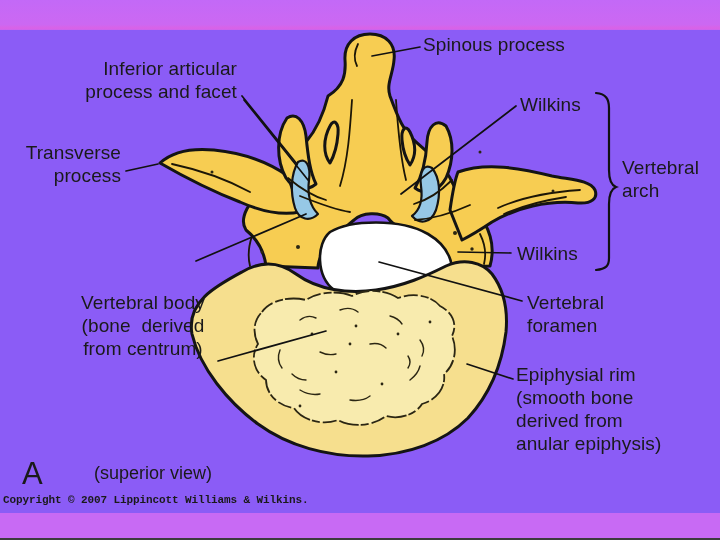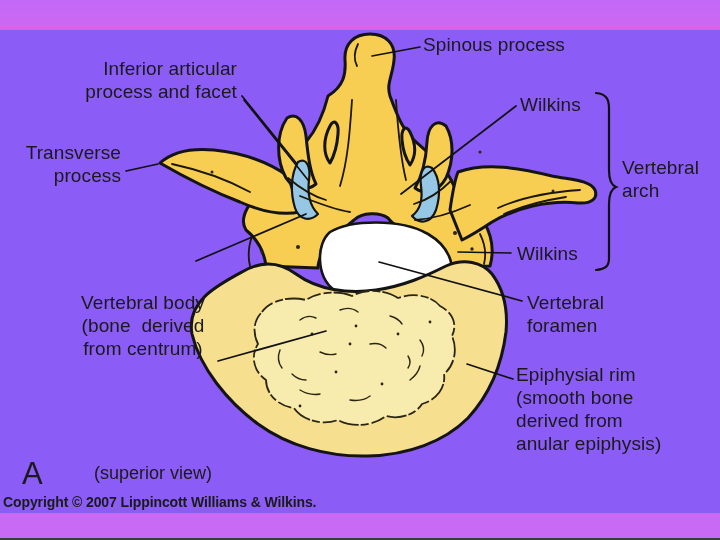--- a/index.html
+++ b/index.html
@@ -22,21 +22,21 @@
   #lbl-transverse{left:1px;top:141px;width:120px;}
   #lbl-superior{left:11px;top:227px;width:180px;}
   #lbl-body{left:43px;top:291px;width:200px;}
   #lbl-lamina{left:520px;top:93px;}
   #lbl-arch{left:622px;top:156px;}
   #lbl-pedicle{left:517px;top:242px;}
   #lbl-foramen{left:527px;top:291px;}
   #lbl-epiphysial{left:516px;top:363px;}
   #panel-letter{position:absolute;left:22px;top:458px;font-size:31px;line-height:32px;}
   #view-label{position:absolute;left:60px;top:463px;font-size:18px;margin-left:34px;}
-  #copyright{position:absolute;left:3px;top:494px;font-size:14px;font-weight:700;letter-spacing:-.1px;}
+  #copyright{position:absolute;left:3px;top:494px;font-size:11px;font-weight:700;letter-spacing:-.1px;font-family:Liberation Mono, monospace;}
   
   .bone-dark{fill:#f7cd52;stroke:#141414;stroke-width:3;stroke-linejoin:round;}
   .bone-body{fill:#f6df8e;stroke:#141414;stroke-width:3;stroke-linejoin:round;}
   .centrum{fill:#f8ebae;stroke:#2b2613;stroke-width:1.8;stroke-dasharray:14 3 8 2 20 3;}
   .facet{fill:#96c8e6;stroke:#141414;stroke-width:2.2;stroke-linejoin:round;}
   .hole{fill:#ffffff;stroke:#141414;stroke-width:2.6;}
   .crease{fill:none;stroke:#1c1606;stroke-width:1.8;stroke-linecap:round;}
   .scribble{fill:none;stroke:#2b2613;stroke-width:1.4;stroke-linecap:round;}
   .dot{fill:#2b2613;}
   .leader{stroke:#111111;stroke-width:1.7;stroke-linecap:round;}

